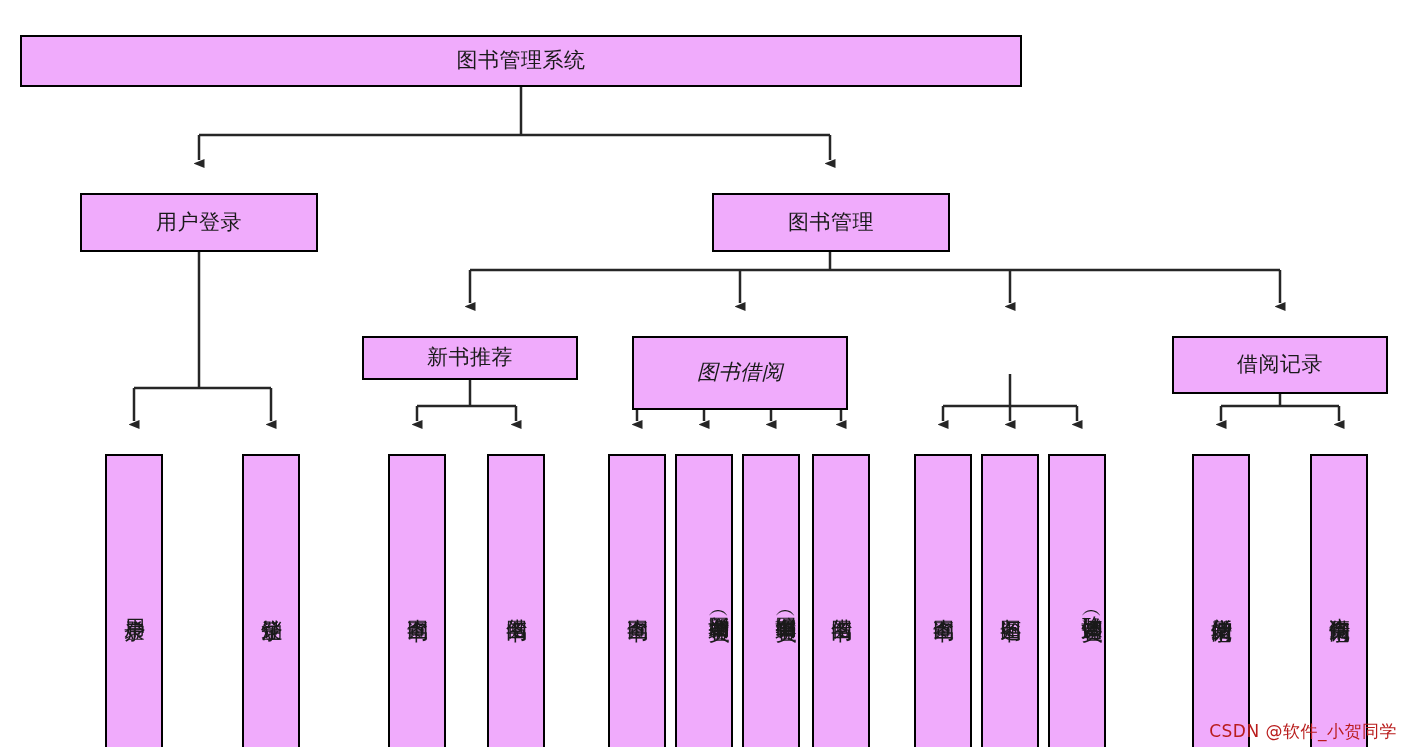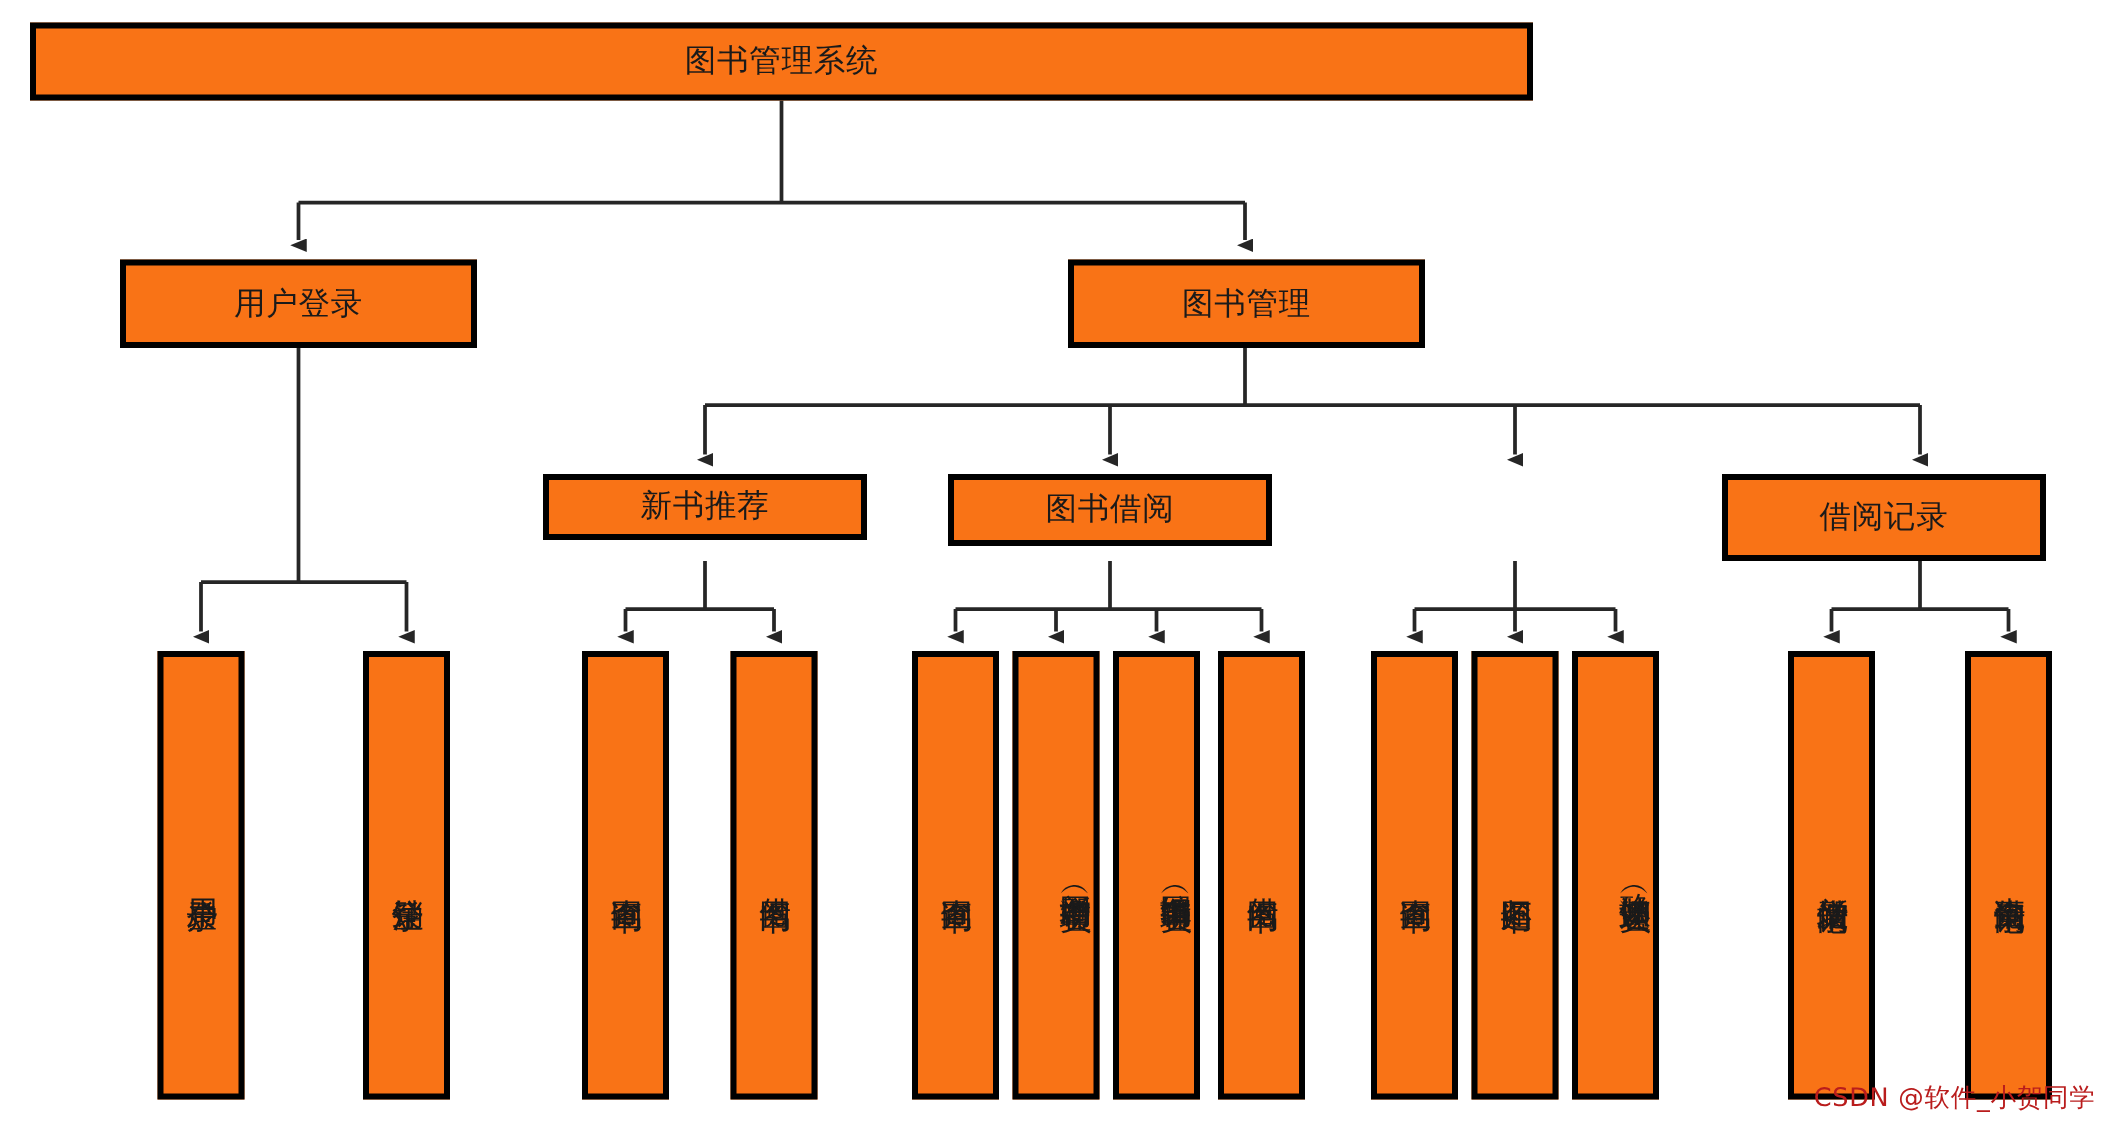--- a/index.html
+++ b/index.html
@@ -23,26 +23,27 @@
   #edges-layer {
     position: absolute;
     left: 0; top: 0;
     width: 1405px;
     height: 747px;
     pointer-events: none;
   }
   .node {
     position: absolute;
     box-sizing: border-box;
-    border: 4px solid #000000;
-    background: #f97316;
+    border: 2px solid #000000;
+    background: #f0abfc;
     display: flex;
     align-items: center;
     justify-content: center;
     color: #1a1a1a;
+    margin-top: 20px;
   }
   .node-h {
     font-size: 21px;
     line-height: 1.2;
     letter-spacing: 0.5px;
     white-space: nowrap;
   }
   .node-v {
     writing-mode: vertical-rl;
     text-orientation: upright;
@@ -126,24 +127,24 @@
   </svg>
 
   <div class="node node-h" style="left:20px; top:15px; width:1002px; height:52px;">图书管理系统</div>
 
   <div class="node node-h" style="left:80px; top:173px; width:238px; height:59px;">用户登录</div>
 
   <div class="node node-h" style="left:712px; top:173px; width:238px; height:59px;">图书管理</div>
 
   <div class="node node-h" style="left:362px; top:316px; width:216px; height:44px;">新书推荐</div>
 
-  <div class="node node-h" style="left:632px; top:316px; width:216px; height:48px;">图书借阅</div>
+  <div class="node node-h" style="left:632px; top:316px; width:216px; height:74px;font-style:italic;">图书借阅</div>
 
 
-  <div class="node node-h" style="left:1148px; top:316px; width:216px; height:58px;">借阅记录</div>
+  <div class="node node-h" style="left:1172px; top:316px; width:216px; height:58px;">借阅记录</div>
 
   <div class="node node-v" style="left:105px; top:434px; width:58px; height:299px;">用户登录</div>
 
   <div class="node node-v" style="left:242px; top:434px; width:58px; height:299px;">注销登录</div>
 
   <div class="node node-v" style="left:388px; top:434px; width:58px; height:299px;">查询图书</div>
 
   <div class="node node-v" style="left:487px; top:434px; width:58px; height:299px;">借阅图书</div>
 
   <div class="node node-v" style="left:608px; top:434px; width:58px; height:299px;">查询图书</div>

